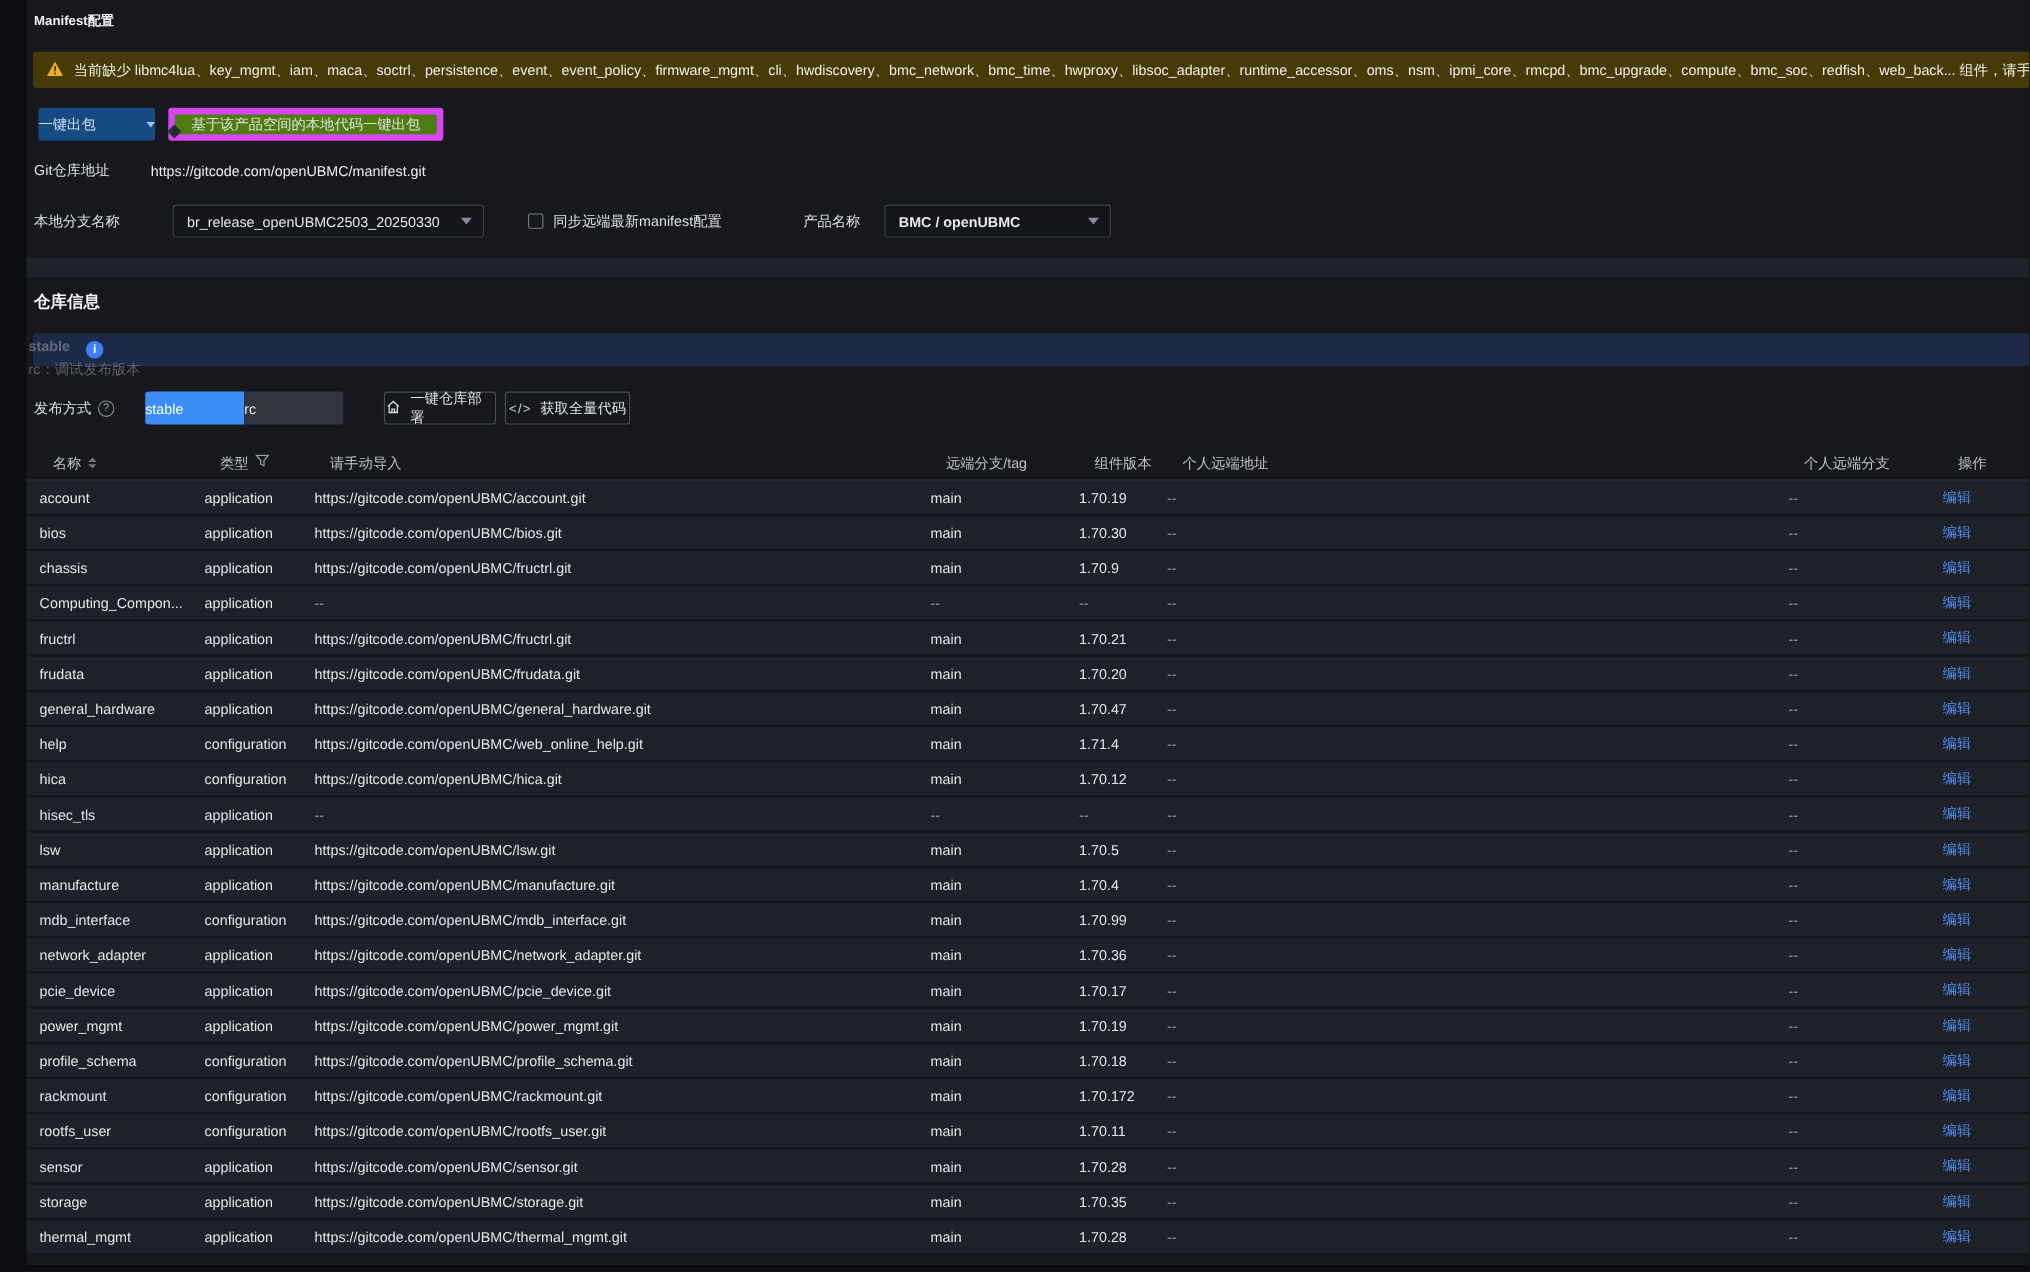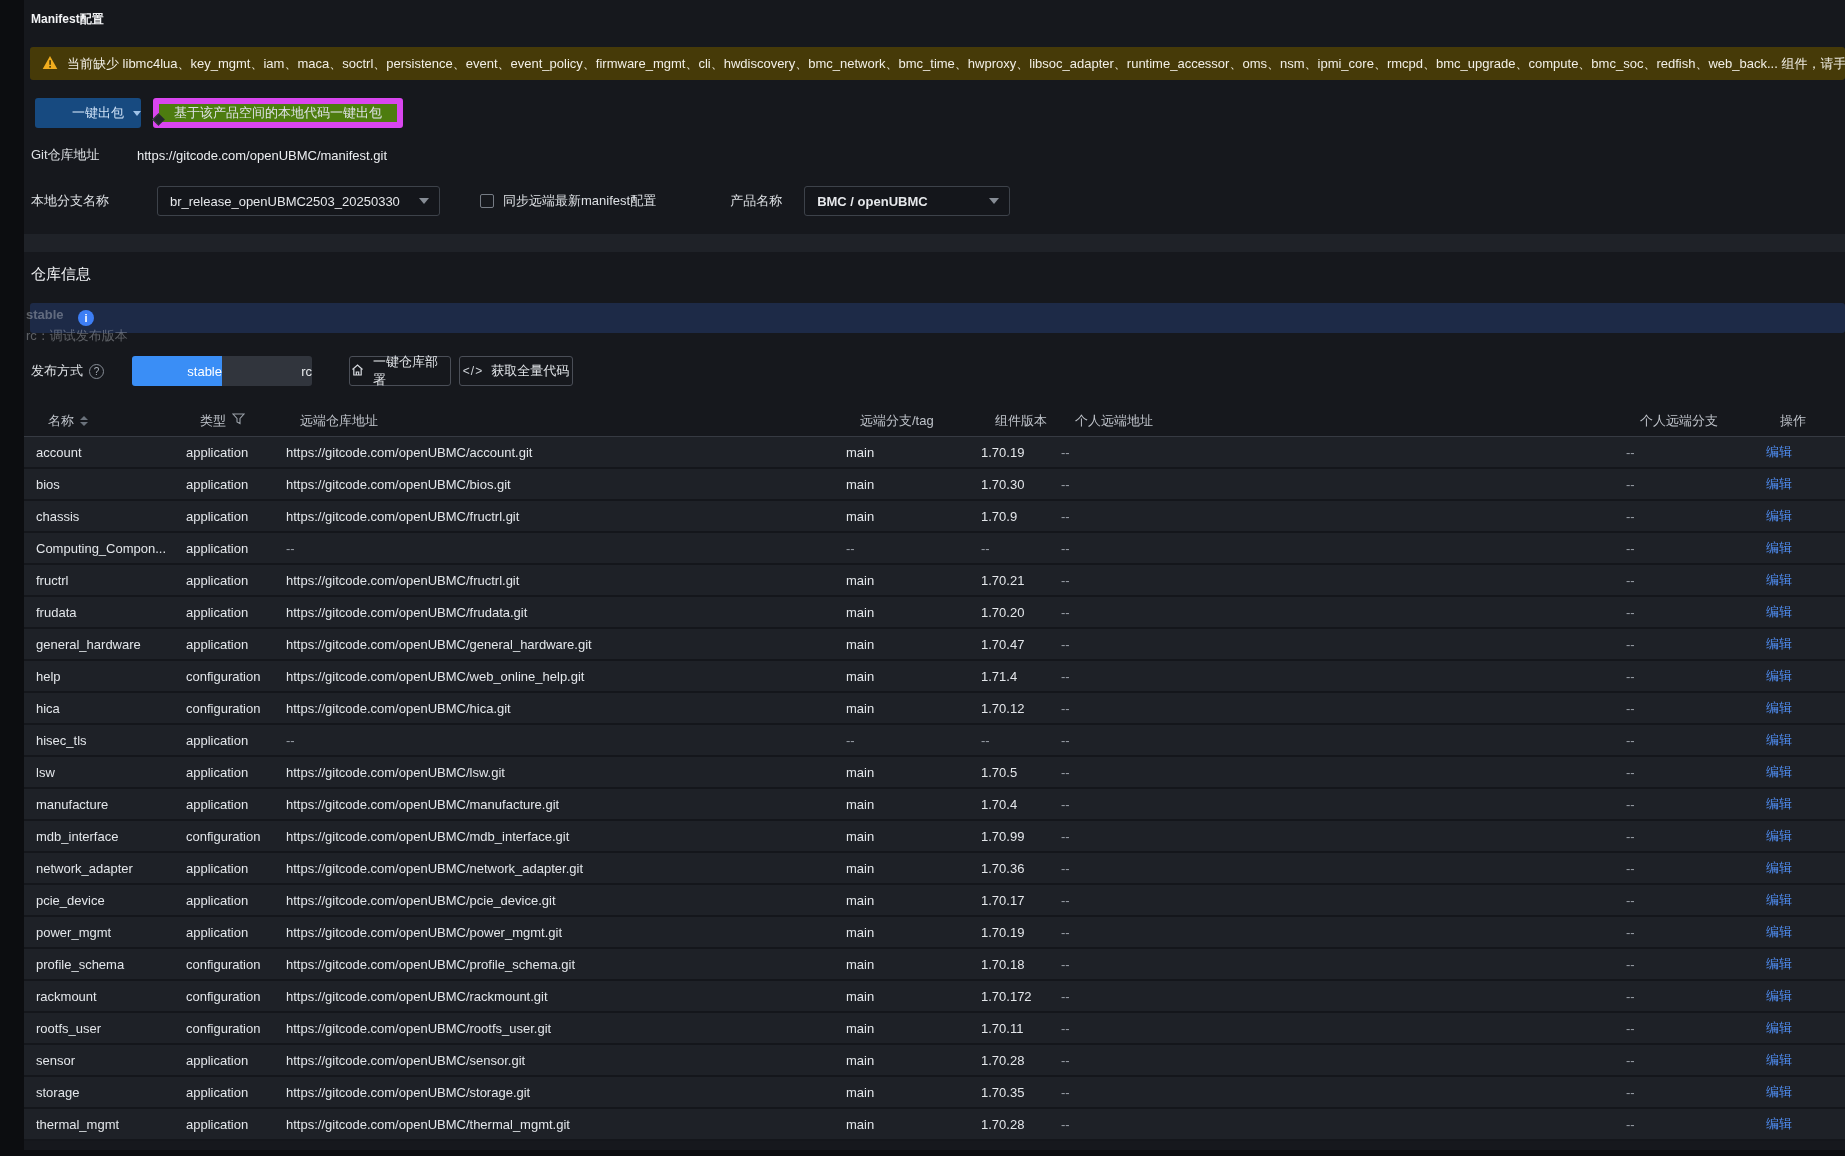--- a/index.html
+++ b/index.html
@@ -16,21 +16,21 @@
 
   .page-title { position:absolute; left:7px; top:11px; font-size:12px; font-weight:bold; color:#f2f3f5; }
 
   
   .warn-banner { position:absolute; left:6px; top:47px; width:1815px; height:33px;
     background:#463a08; border-radius:3px; display:flex; align-items:center;
     padding:0 12px; gap:9px; overflow:hidden; white-space:nowrap; color:#f2efe6; }
   .warn-banner svg { flex:0 0 auto; }
 
   
-  .btn { display:inline-flex; align-items:center; justify-content:flex-end; height:30px;
+  .btn { display:inline-flex; align-items:center; justify-content:space-between; height:30px;
     border-radius:3px; cursor:pointer; font-size:13px; }
   .btn-primary { position:absolute; left:11px; top:98px; width:106px;
     background:#174a80; color:#cfe2f7; gap:9px; }
   .caret-down { width:0; height:0; border-left:4px solid transparent; border-right:4px solid transparent;
     border-top:5px solid #9fc2e8; display:inline-block; }
   .popover-btn { position:absolute; left:129px; top:98px; height:30px; padding:0 15px;
     background:#4d7c0f; border:6px solid #d946ef; color:#dfe2e6; border-radius:3px;
     display:flex; align-items:center; }
   .popover-btn::before { content:""; position:absolute; left:-5px; top:11px; width:8px; height:8px;
     background:#25282e; border-left:1px solid #3c4046; border-bottom:1px solid #3c4046;
@@ -48,21 +48,21 @@
   .select-product { width:206px; font-weight:bold; }
   .chev { width:0; height:0; border-left:5px solid transparent; border-right:5px solid transparent;
     border-top:6px solid #868c95; display:inline-block; }
   .checkbox { width:14px; height:14px; border:1px solid #767c85; border-radius:2px;
     background:transparent; margin-left:40px; flex:0 0 auto; cursor:pointer; }
   .sync-lbl { margin-left:9px; color:#dde0e4; }
   .prod-lbl { margin-left:74px; color:#dde0e4; }
   .branch-row .select-product { margin-left:22px; }
 
   
-  .section-title { position:absolute; left:7px; top:13px; font-size:15px; font-weight:normal; color:#f2f3f5; }
+  .section-title { position:absolute; left:7px; top:13px; font-size:15px; font-weight:bold; color:#f2f3f5; }
   .info-banner { position:absolute; left:6px; top:51px; width:1815px; height:30px;
     background:#1d2a47; border-radius:3px; display:flex; align-items:center;
     padding-left:48px; gap:10px; color:#e2e7ef; z-index:2; }
   .info-icon { width:16px; height:16px; border-radius:50%; background:#3d7ef5; color:#fff;
     font-size:11px; font-weight:bold; display:flex; align-items:center; justify-content:center;
     font-style:normal; flex:0 0 auto; }
   .fade-tooltip { position:absolute; left:2px; top:52px; z-index:3; opacity:.38;
     color:#cfd3d9; line-height:21px; pointer-events:none; }
   .fade-tooltip .l1 { font-weight:bold; }
 
@@ -198,21 +198,21 @@
     </div>
     <div class="th">
       <span>类型</span>
       <span>
         <svg width="13" height="12" viewBox="0 0 13 12" fill="none" stroke="#9aa0a8" stroke-width="1.1">
           <path d="M1 1 H12 L8 5.5 V10.5 L5 9 V5.5 Z"></path>
         </svg>
       </span>
     </div>
     <div class="th">
-        <span>远端仓库地址</span>
+        <span>请手动导入</span>
       </div>
     <div class="th">
         <span>远端分支/tag</span>
       </div>
     <div class="th">
         <span>组件版本</span>
       </div>
     <div class="th">
         <span>个人远端地址</span>
       </div>

